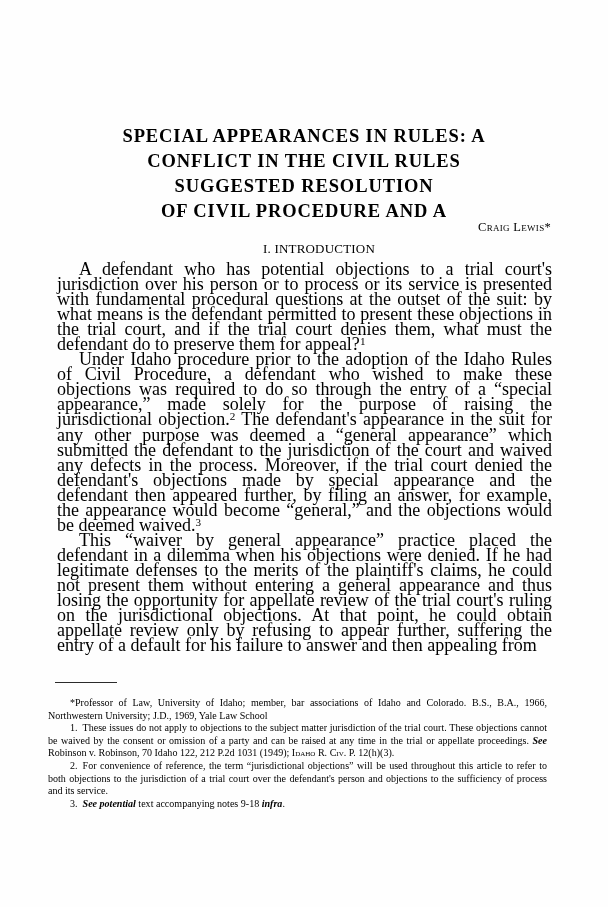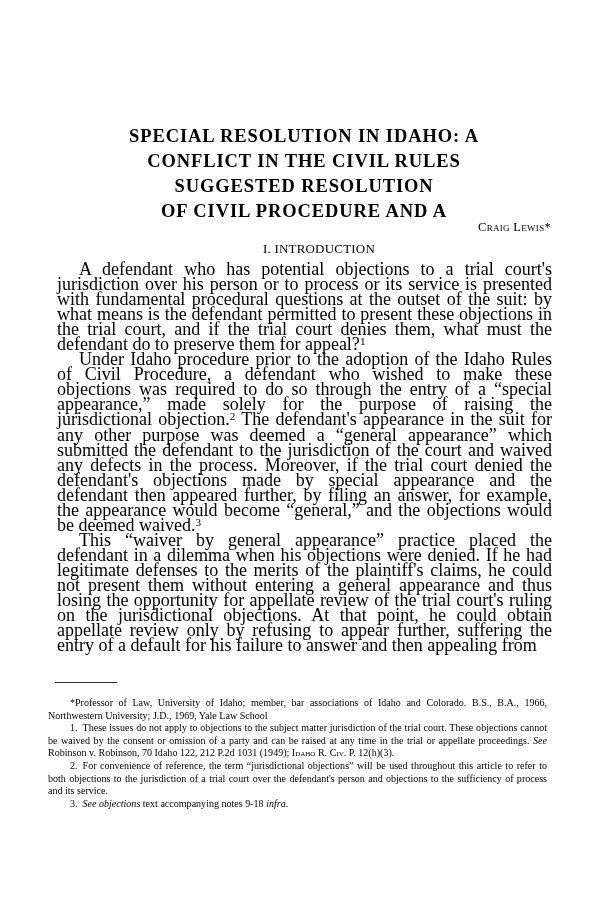--- a/index.html
+++ b/index.html
@@ -107,30 +107,30 @@
   .fn {
     font-size: 10.05px;
     line-height: 12.6px;
     text-align: justify;
     text-justify: inter-word;
     text-indent: 22px;
     margin: 0;
   }
   .fn.star { text-indent: 22px; }
   .fn .num { margin-right: 5px; }
-  .fn i, .fn em { font-style: italic; }
+  .fn i, .fn em { font-style: italic; font-weight: bold; }
   .sc { font-variant: small-caps; }
 </style>
 </head>
 <body>
 
 <div class="page">
 
   <div class="title-block">
-    <div class="title-line">SPECIAL RESOLUTION IN IDAHO: A</div>
+    <div class="title-line">SPECIAL APPEARANCES IN RULES: A</div>
     <div class="title-line">CONFLICT IN THE CIVIL RULES</div>
     <div class="title-line">SUGGESTED RESOLUTION</div>
     <div class="title-line">OF CIVIL PROCEDURE AND A</div>
   </div>
 
   <div class="byline">Craig Lewis*</div>
 
   <div class="section-heading">I. INTRODUCTION</div>
 
   <div class="body-block">
@@ -138,16 +138,16 @@
     <p class="body-para" id="para-2">Under Idaho procedure prior to the adoption of the Idaho Rules of Civil Procedure, a defendant who wished to make these objections was required to do so through the entry of a “special appearance,” made solely for the purpose of raising the jurisdictional objection.<sup>2</sup> The defendant's appearance in the suit for any other purpose was deemed a “general appearance” which submitted the defendant to the jurisdiction of the court and waived any defects in the process. Moreover, if the trial court denied the defendant's objections made by special appearance and the defendant then appeared further, by filing an answer, for example, the appearance would become “general,” and the objections would be deemed waived.<sup>3</sup></p>
     <p class="body-para" id="para-3">This “waiver by general appearance” practice placed the defendant in a dilemma when his objections were denied. If he had legitimate defenses to the merits of the plaintiff's claims, he could not present them without entering a general appearance and thus losing the opportunity for appellate review of the trial court's ruling on the jurisdictional objections. At that point, he could obtain appellate review only by refusing to appear further, suffering the entry of a default for his failure to answer and then appealing from</p>
   </div>
 
   <div class="fn-rule"></div>
 
   <div class="footnotes">
     <p class="fn star" id="fn-0"><span>*Professor of Law, University of Idaho; member, bar associations of Idaho and Colorado. B.S., B.A., 1966, Northwestern University; J.D., 1969, Yale Law School</span></p>
     <p class="fn" id="fn-1"><span class="num">1.</span><span>These issues do not apply to objections to the subject matter jurisdiction of the trial court. These objections cannot be waived by the consent or omission of a party and can be raised at any time in the trial or appellate proceedings. <i>See</i> Robinson v. Robinson, 70 Idaho 122, 212 P.2d 1031 (1949); <span class="sc">Idaho</span> R. <span class="sc">Civ</span>. P. 12(h)(3).</span></p>
     <p class="fn" id="fn-2"><span class="num">2.</span><span>For convenience of reference, the term “jurisdictional objections” will be used throughout this article to refer to both objections to the jurisdiction of a trial court over the defendant's person and objections to the sufficiency of process and its service.</span></p>
-    <p class="fn" id="fn-3"><span class="num">3.</span><span><i>See objections</i> text accompanying notes 9-18 <i>infra</i>.</span></p>
+    <p class="fn" id="fn-3"><span class="num">3.</span><span><i>See potential</i> text accompanying notes 9-18 <i>infra</i>.</span></p>
   </div>
 
 </div>
 
 </body></html>

